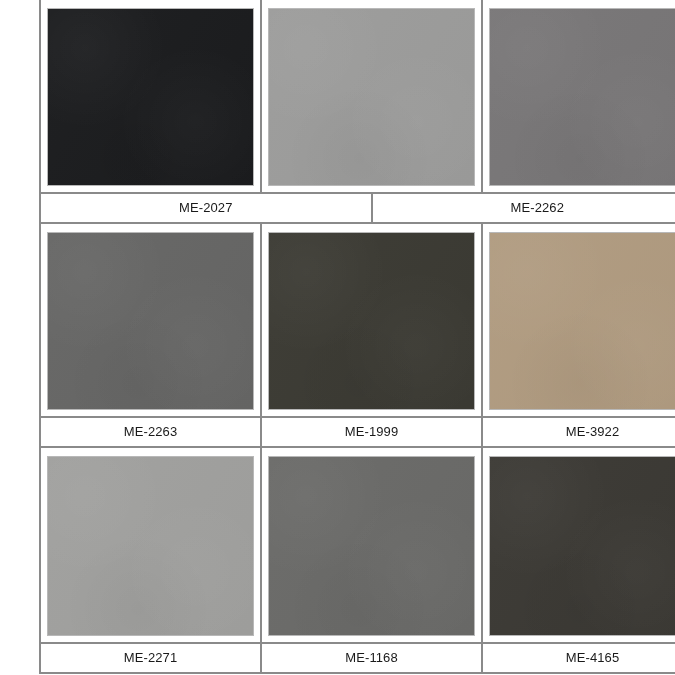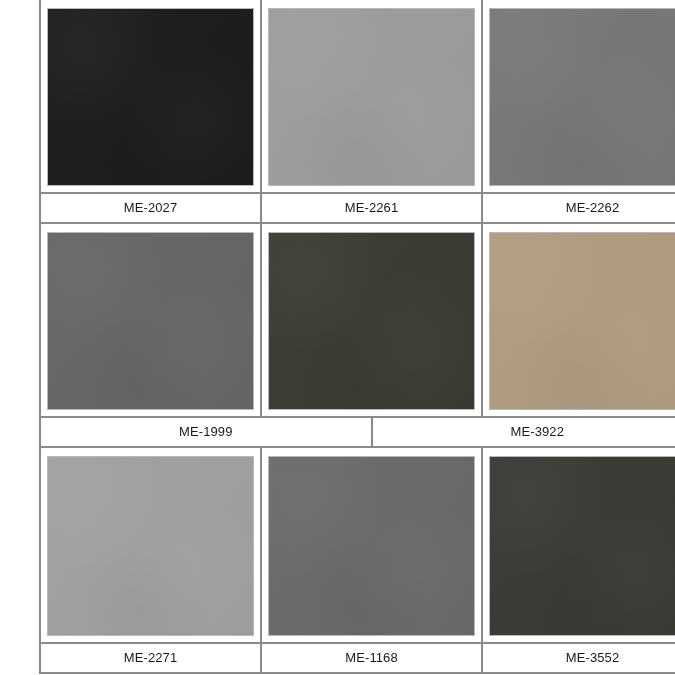--- a/index.html
+++ b/index.html
@@ -134,42 +134,42 @@
       </div>
       <div class="swatch-cell">
         <div class="swatch-chip" style="background-color:#787677;"></div>
       </div>
     </div>
     <div class="label-row">
       <div class="label-cell">
         <span class="label-text">ME-2027</span>
       </div>
       <div class="label-cell">
-        <span class="label-text">ME-2261</span>
-      </div>
-      <div class="label-cell">
         <span class="label-text">ME-2262</span>
       </div>
     </div>
   </div>
 
   <div class="swatch-row">
     <div class="swatch-cells">
       <div class="swatch-cell">
         <div class="swatch-chip" style="background-color:#666665;"></div>
       </div>
       <div class="swatch-cell">
         <div class="swatch-chip" style="background-color:#3b3a33;"></div>
       </div>
       <div class="swatch-cell">
         <div class="swatch-chip" style="background-color:#b09b80;"></div>
       </div>
     </div>
     <div class="label-row">
       <div class="label-cell">
+        <span class="label-text">ME-2263</span>
+      </div>
+      <div class="label-cell">
         <span class="label-text">ME-1999</span>
       </div>
       <div class="label-cell">
         <span class="label-text">ME-3922</span>
       </div>
     </div>
   </div>
 
   <div class="swatch-row">
     <div class="swatch-cells">
@@ -184,18 +184,18 @@
       </div>
     </div>
     <div class="label-row">
       <div class="label-cell">
         <span class="label-text">ME-2271</span>
       </div>
       <div class="label-cell">
         <span class="label-text">ME-1168</span>
       </div>
       <div class="label-cell">
-        <span class="label-text">ME-3552</span>
+        <span class="label-text">ME-4165</span>
       </div>
     </div>
   </div>
 
 </div>
 
 </body></html>

